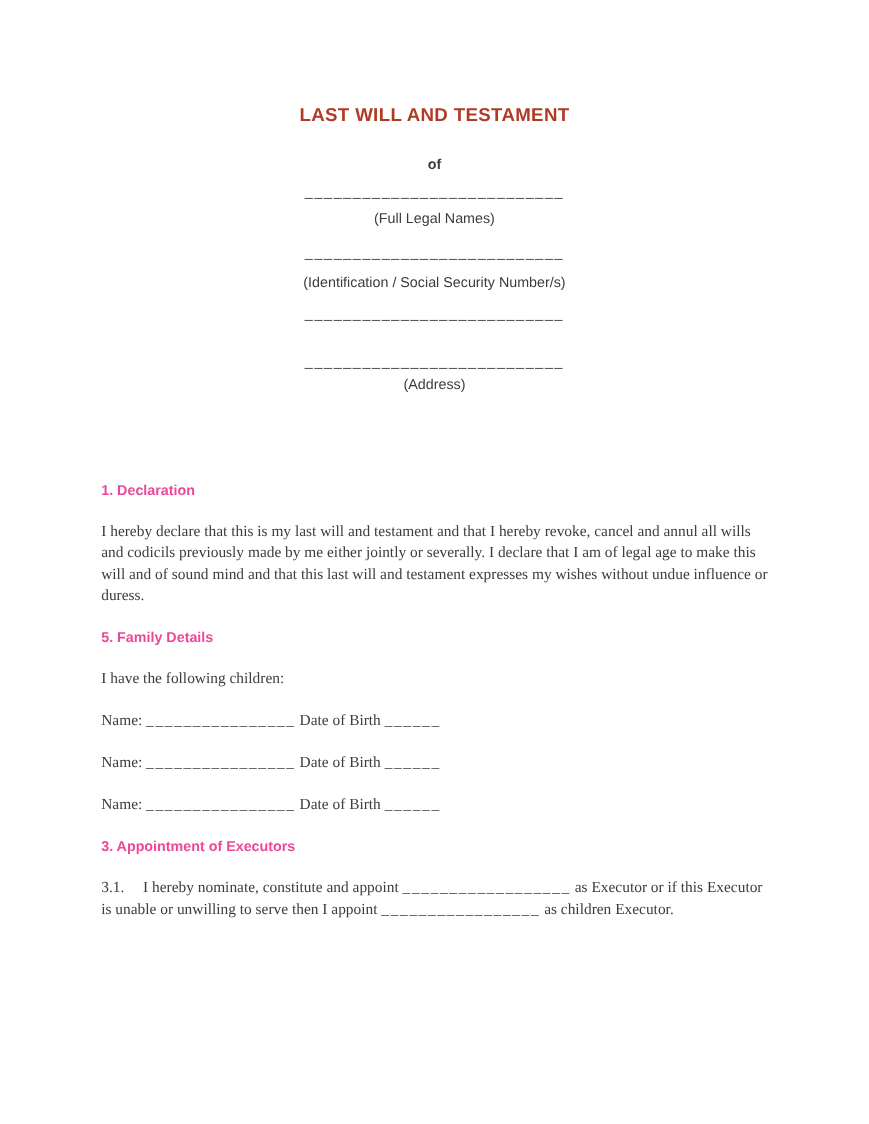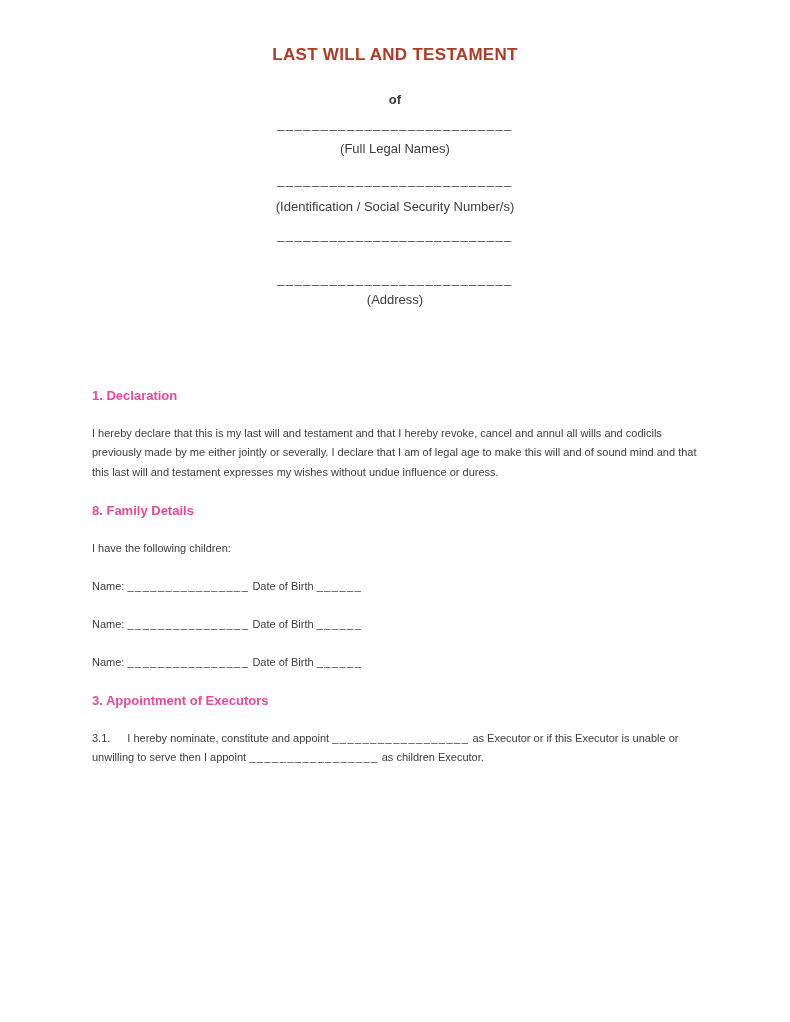--- a/index.html
+++ b/index.html
@@ -11,21 +11,21 @@
     width: 790px;
     height: 1022px;
     font-family: "Liberation Sans", "DejaVu Sans", sans-serif;
     color: #3c3c3c;
     overflow: hidden;
   }
   .page {
     box-sizing: border-box;
     width: 704px;
     height: 1022px;
-    padding-top: 44px;
+    padding-top: 94px;
     background: #ffffff;
   }
   .content {
     width: 606px;
     margin-left: 92px;
   }
   h1, h2, p { margin: 0; padding: 0; }
 
   .doc-header { text-align: center; }
 
@@ -62,23 +62,24 @@
   .cap3  { margin-bottom: 76px; }
 
   .section-heading {
     font-size: 13px;
     line-height: 19.5px;
     font-weight: 700;
     color: #ec4899;
     margin-bottom: 18.5px;
   }
   .content p.body-text {
-    font-size: 11px;
+    font-size: 14px;
     line-height: 19.5px;
     margin-bottom: 18.5px;
+    font-family: Liberation Serif, serif;
   }
   .clause-num { padding-right: 17px; }
 </style>
 </head>
 <body>
 
 <div class="page">
   <div class="content">
 
     <header class="doc-header">
@@ -94,21 +95,21 @@
       <p class="blank-line line3"><span class="blank">___________________________</span></p>
       <p class="blank-line line4"><span class="blank">___________________________</span></p>
       <p class="caption cap3">(Address)</p>
     </header>
 
     <main>
 
       <h2 class="section-heading">1. Declaration</h2>
       <p class="body-text">I hereby declare that this is my last will and testament and that I hereby revoke, cancel and annul all wills and codicils previously made by me either jointly or severally. I declare that I am of legal age to make this will and of sound mind and that this last will and testament expresses my wishes without undue influence or duress.</p>
 
-      <h2 class="section-heading">8. Family Details</h2>
+      <h2 class="section-heading">5. Family Details</h2>
 
 
       <p class="body-text">I have the following children:</p>
 
       <p class="body-text"><span>Name: </span><span class="blank">________________</span><span> Date of Birth </span><span class="blank">______</span></p>
 
       <p class="body-text"><span>Name: </span><span class="blank">________________</span><span> Date of Birth </span><span class="blank">______</span></p>
 
       <p class="body-text"><span>Name: </span><span class="blank">________________</span><span> Date of Birth </span><span class="blank">______</span></p>
 

